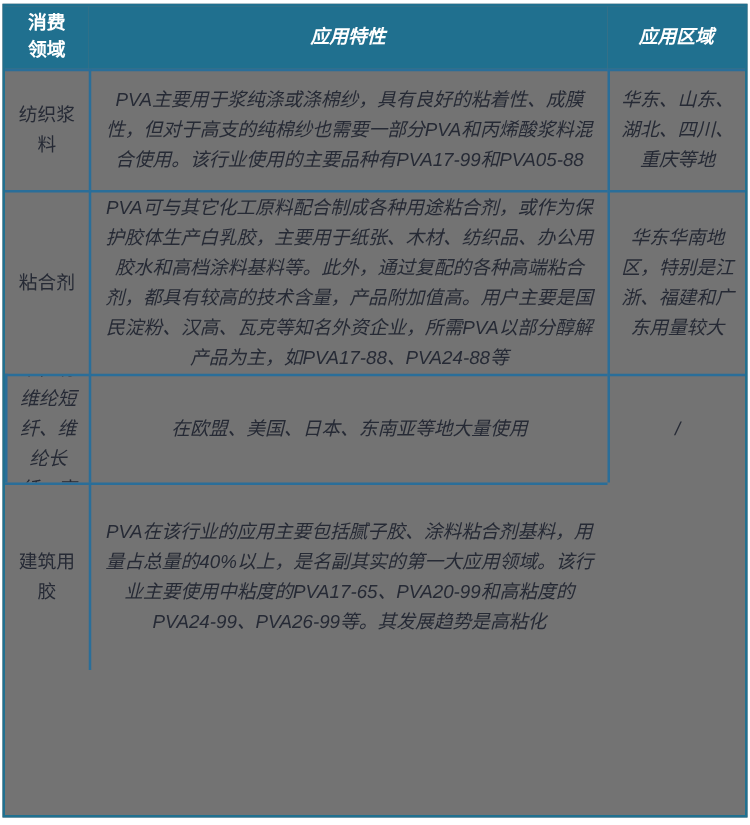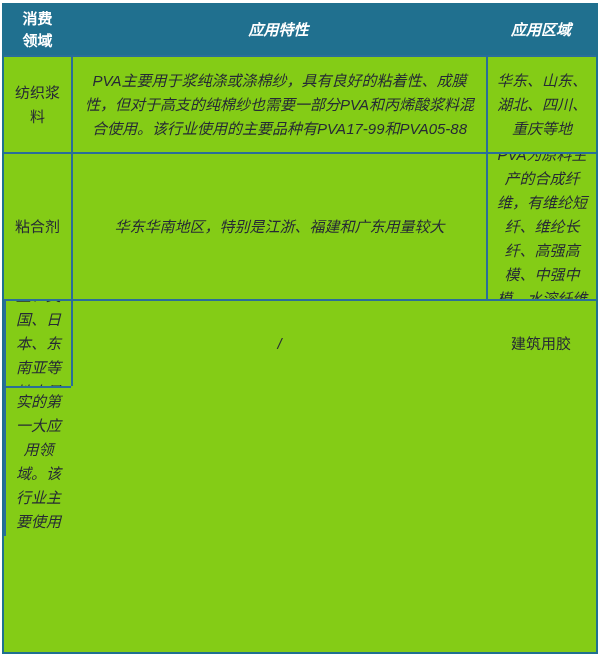--- a/index.html
+++ b/index.html
@@ -16,21 +16,21 @@
     padding: 3px 2px;
   }
   .tbl {
     display: grid;
     grid-template-columns: 67px 1fr 110px;
     grid-template-rows: 50px 97px 147px 87px 150px 116px;
     width: 596px;
     height: 651px;
     box-sizing: border-box;
     border: 2px solid #20708F;
-    background: #84cc16;
+    background: #737373;
   }
   .cell {
     display: flex;
     align-items: center;
     justify-content: center;
     text-align: center;
     box-sizing: border-box;
     overflow: hidden;
     color: #262A35;
     font-size: 15px;
@@ -62,20 +62,21 @@
 
     <div class="cell th c1">消费领⁠域</div>
     <div class="cell th c2">应用特性</div>
     <div class="cell th c3">应用区域</div>
 
     <div class="cell body c1">纺织浆料</div>
     <div class="cell body c2">PVA主要用于浆纯涤或涤棉纱，具有良好的粘着性、成膜性，但对于高支的纯棉纱也需要一部分PVA和丙烯酸浆料混合使用。该行业使用的主要品种有PVA17-99和PVA05-88</div>
     <div class="cell body c3">华东、山东、湖北、四川、重庆等地</div>
 
     <div class="cell body c1">粘合剂</div>
+    <div class="cell body c2">PVA可与其它化工原料配合制成各种用途粘合剂，或作为保护胶体生产白乳胶，主要用于纸张、木材、纺织品、办公用胶水和高档涂料基料等。此外，通过复配的各种高端粘合剂，都具有较高的技术含量，产品附加值高。用户主要是国民淀粉、汉高、瓦克等知名外资企业，所需PVA以部分醇解产品为主，如PVA17-88、PVA24-88等</div>
     <div class="cell body c3">华东华南地区，特别是江浙、福建和广东用量较大</div>
 
     <div class="cell body c2">维纶纤维是以PVA为原料生产的合成纤维，有维纶短纤、维纶长纤、高强高模、中强中模、水溶纤维等品种</div>
     <div class="cell body c3">在欧盟、美国、日本、东南亚等地大量使用</div>
 
     <div class="cell body c3">/</div>
 
     <div class="cell body c1">建筑用胶</div>
     <div class="cell body c2">PVA在该行业的应用主要包括腻子胶、涂料粘合剂基料，用量占总量的40%以上，是名副其实的第一大应用领域。该行业主要使用中粘度的PVA17-65、PVA20-99和高粘度的PVA24-99、PVA26-99等。其发展趋势是高粘化</div>
 

